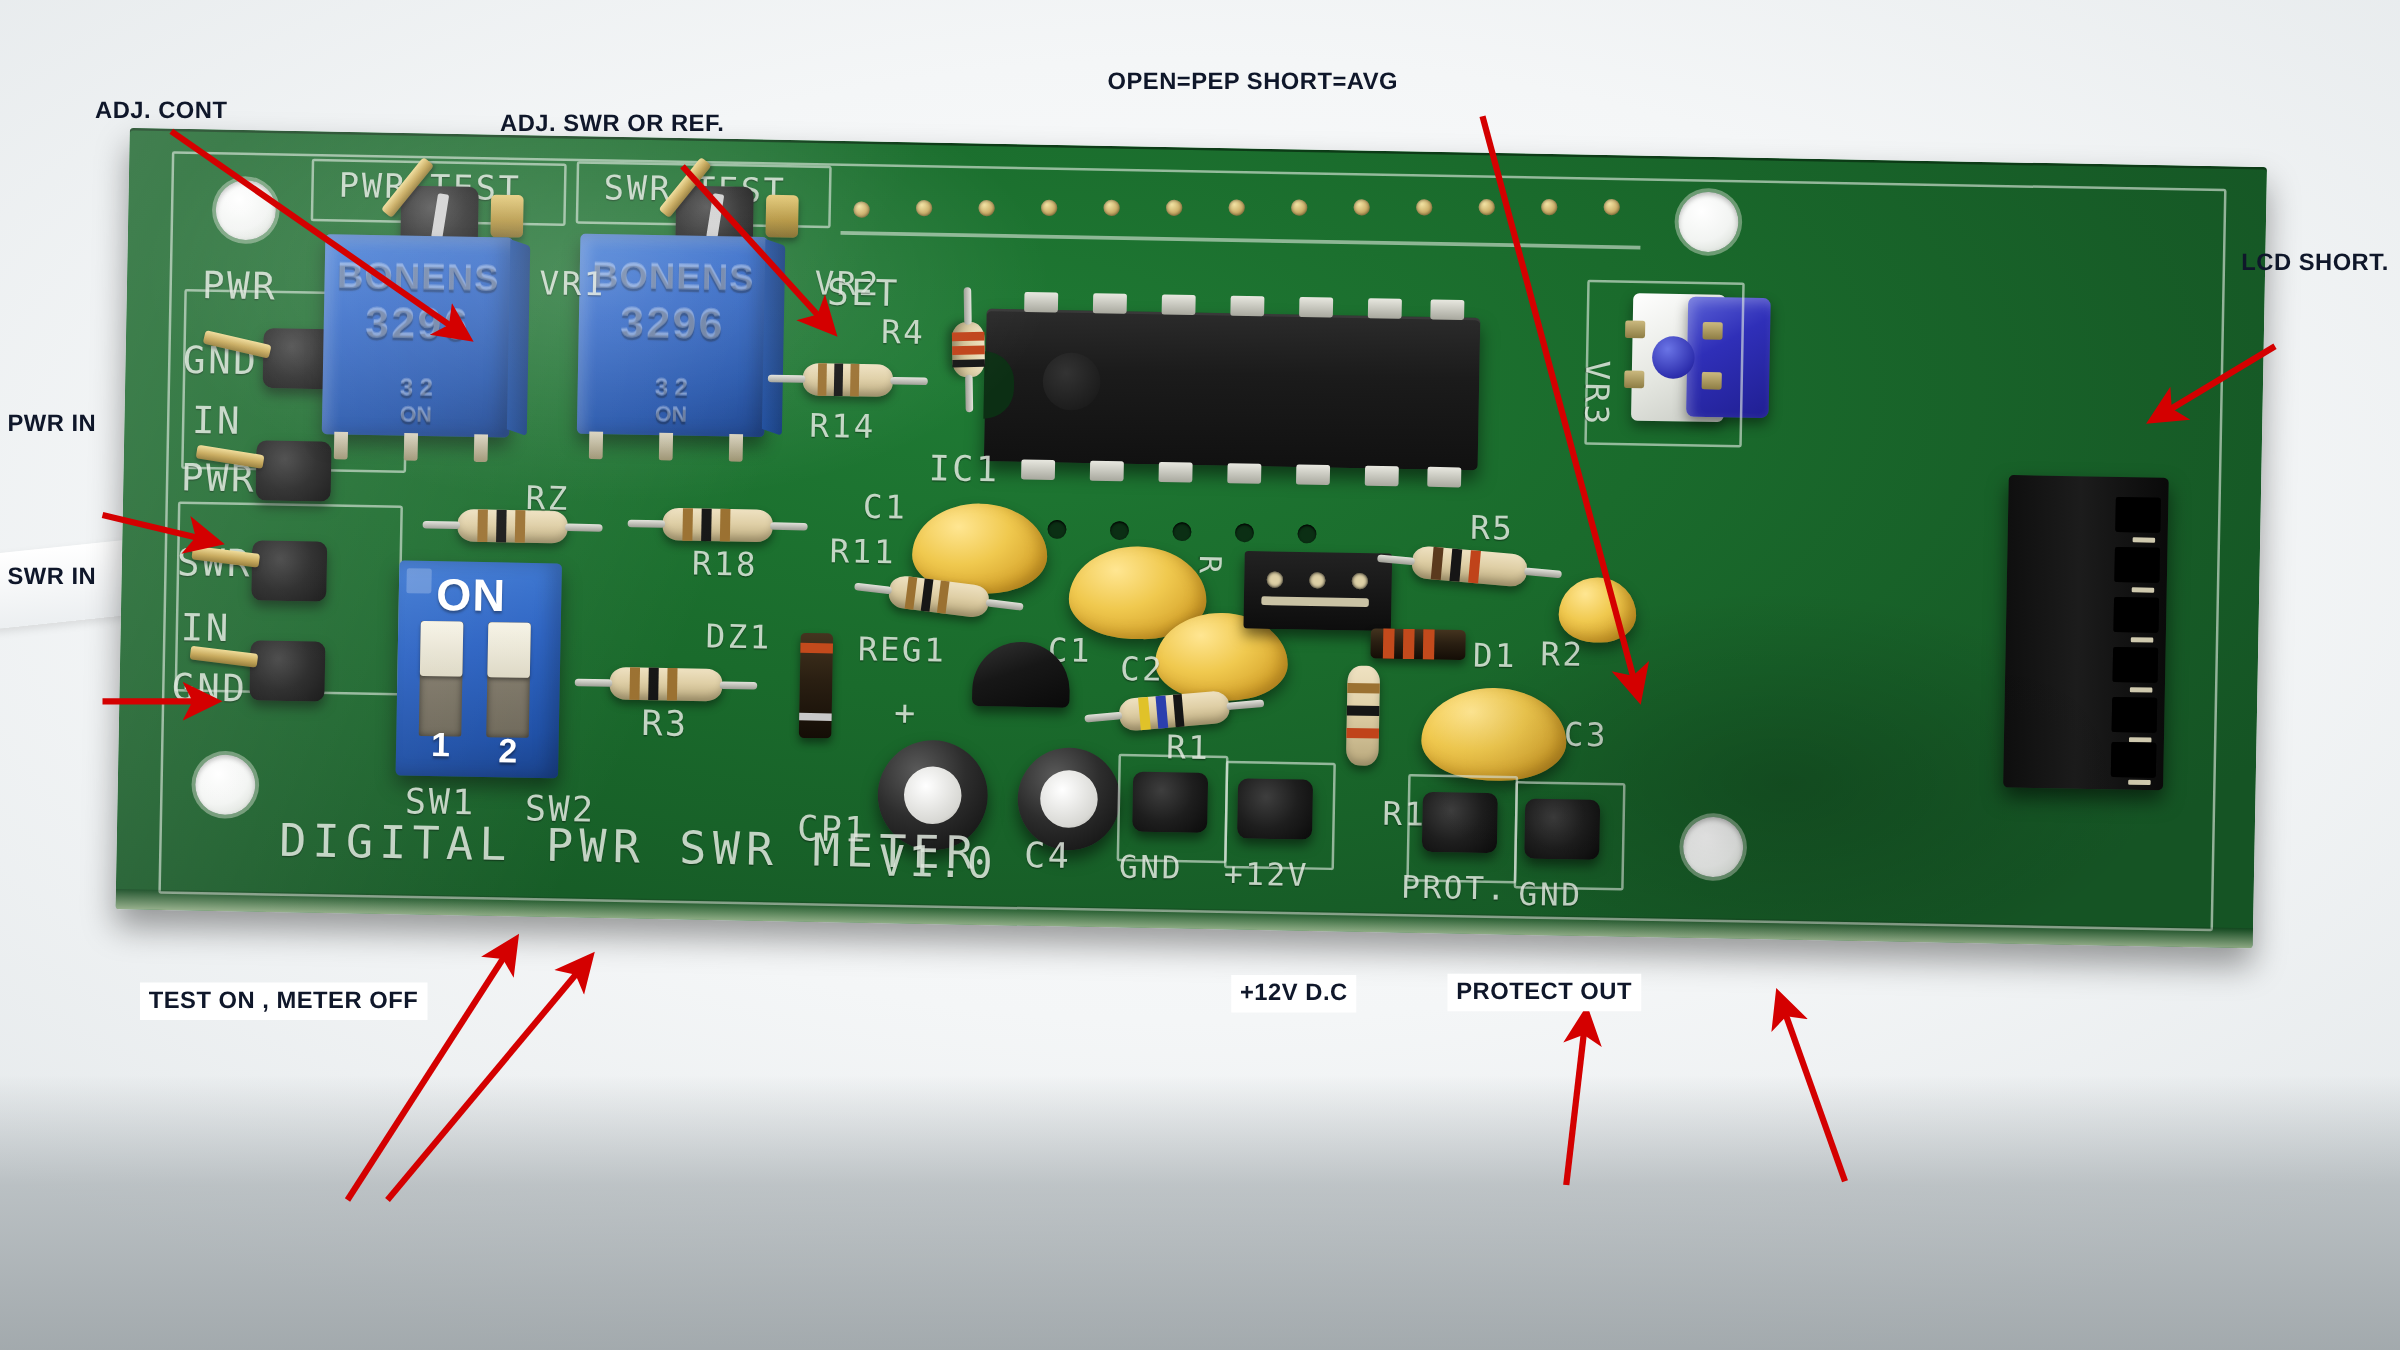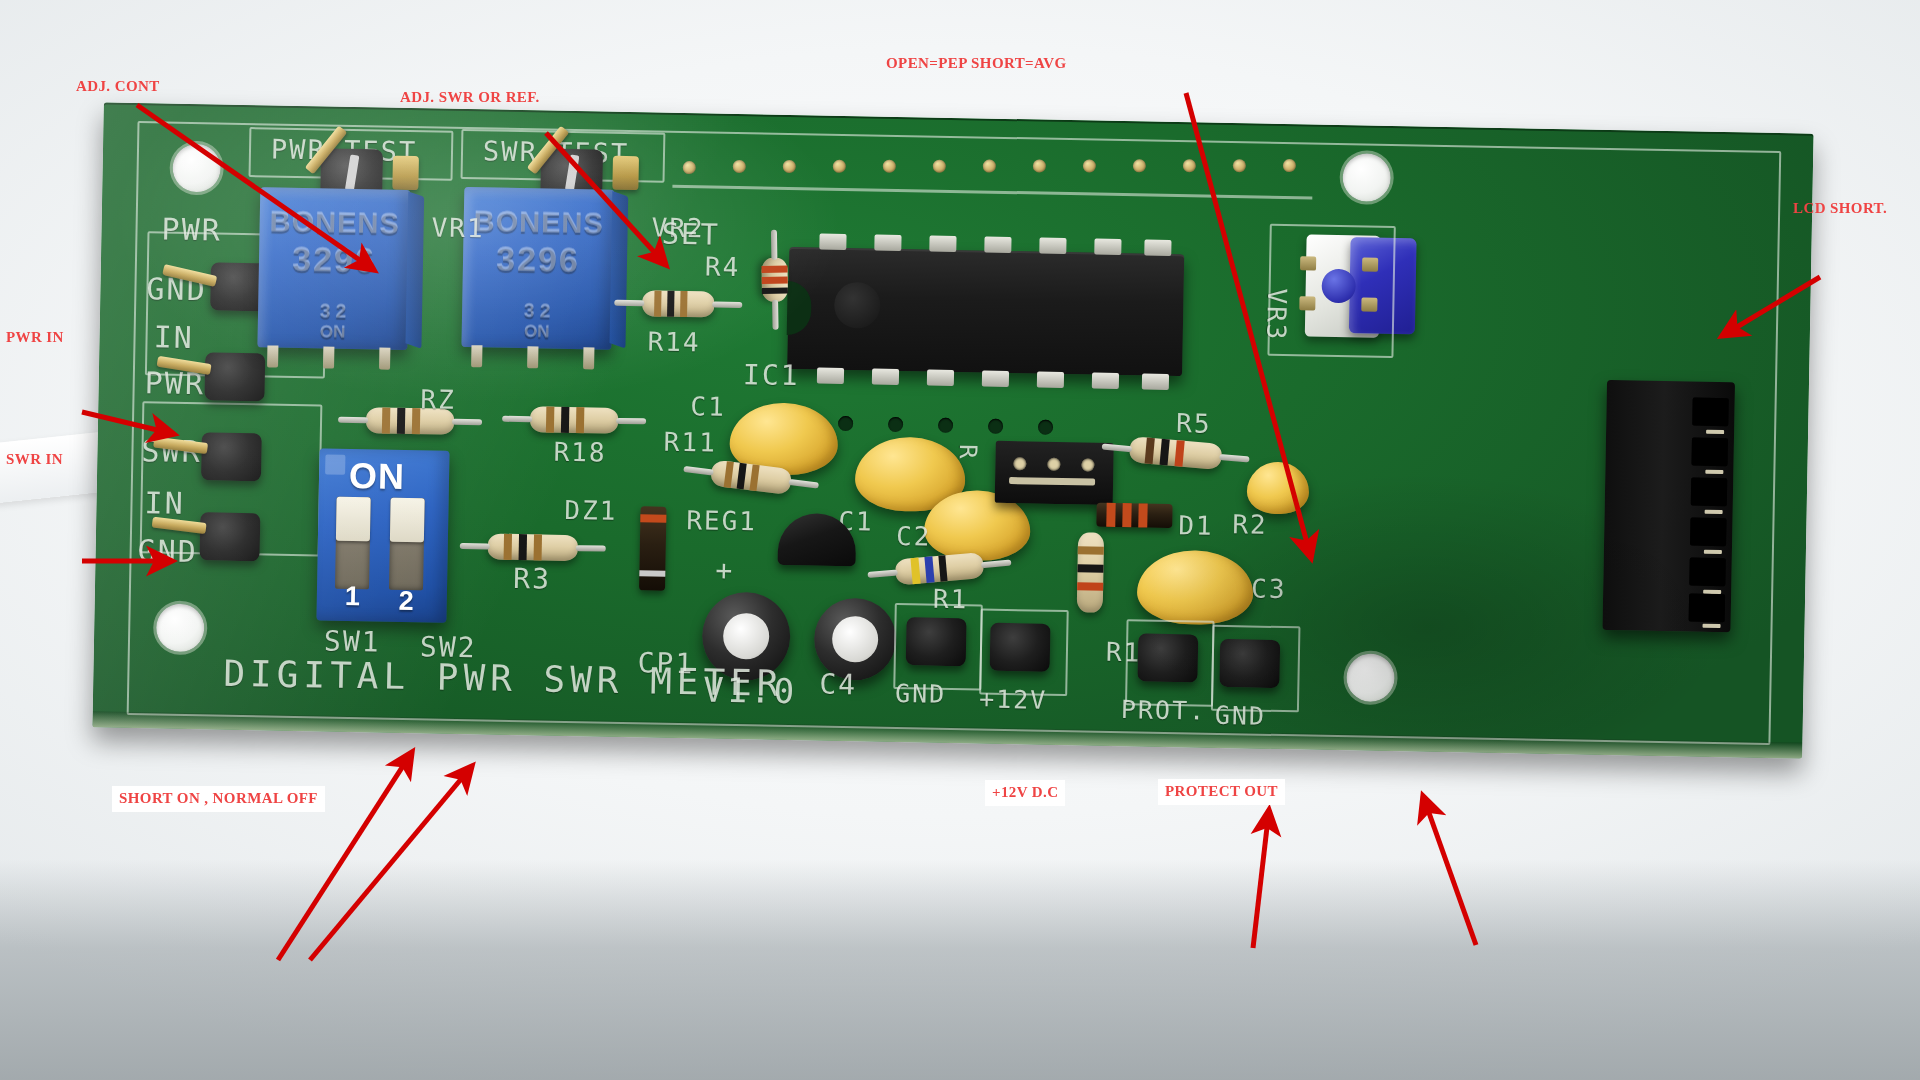--- a/index.html
+++ b/index.html
@@ -196,22 +196,22 @@
   }
 
   .screwterm{
     position:absolute;width:60px;height:48px;border-radius:8px;
     background:radial-gradient(circle at 38% 30%,#3e3e3e 0%,#1e1e1e 50%,#0a0a0a 100%);
     box-shadow:0 5px 9px rgba(0,0,0,.5);
   }
 
   
   .ann{
-    position:absolute;color:#ef4444;font-weight:bold;
-    font-family:Liberation Serif, serif;font-size:15px;letter-spacing:.4px;
+    position:absolute;color:#0f172a;font-weight:bold;
+    font-family:Liberation Sans, sans-serif;font-size:19px;letter-spacing:.4px;
     white-space:nowrap;line-height:1;
   }
   .ann.boxed{background:#ffffff;padding:5px 7px 6px 7px;}
   svg.arrows{position:absolute;left:0;top:0;width:1920px;height:1080px;pointer-events:none;}
 </style>
 </head>
 <body>
 
 <div id="stage">
 
@@ -547,17 +547,17 @@
       <path d="M1476,945 L1423,796"></path>
     </g>
   </svg>
 
   <div class="ann" style="left:76px;top:79px;">ADJ. CONT</div>
   <div class="ann" style="left:400px;top:90px;">ADJ. SWR OR REF.</div>
   <div class="ann" style="left:886px;top:56px;">OPEN=PEP  SHORT=AVG</div>
   <div class="ann" style="left:1793px;top:201px;">LCD SHORT.</div>
   <div class="ann" style="left:6px;top:330px;">PWR IN</div>
   <div class="ann" style="left:6px;top:452px;">SWR IN</div>
-  <div class="ann boxed" style="left:112px;top:786px;">SHORT ON , NORMAL OFF</div>
+  <div class="ann boxed" style="left:112px;top:786px;">TEST ON , METER OFF</div>
   <div class="ann boxed" style="left:985px;top:780px;">+12V D.C</div>
   <div class="ann boxed" style="left:1158px;top:779px;">PROTECT OUT</div>
 
 </div>
 
 </body></html>

